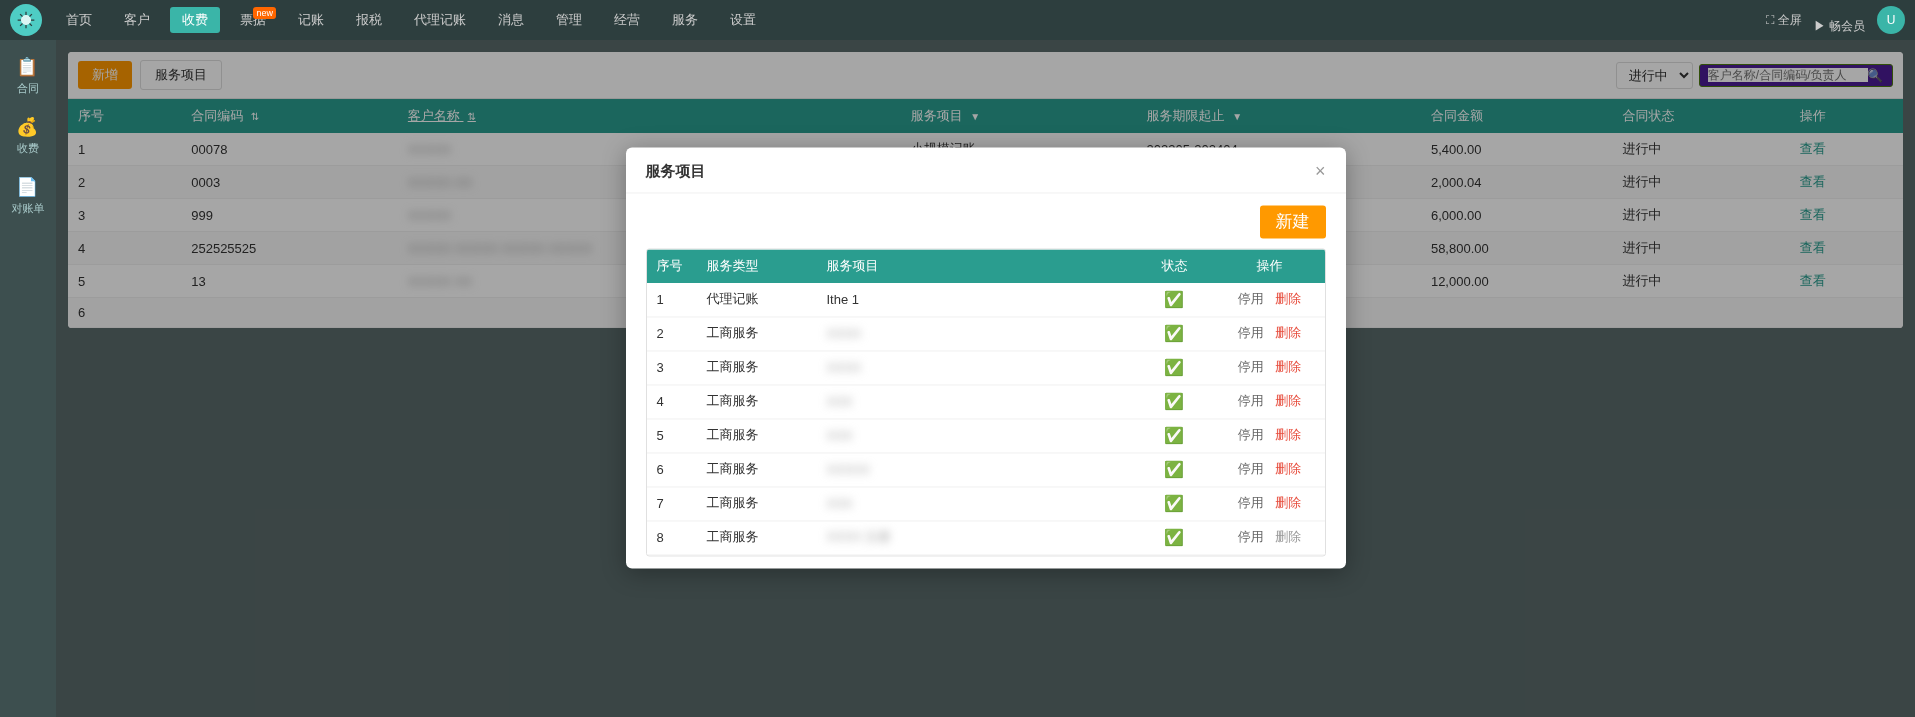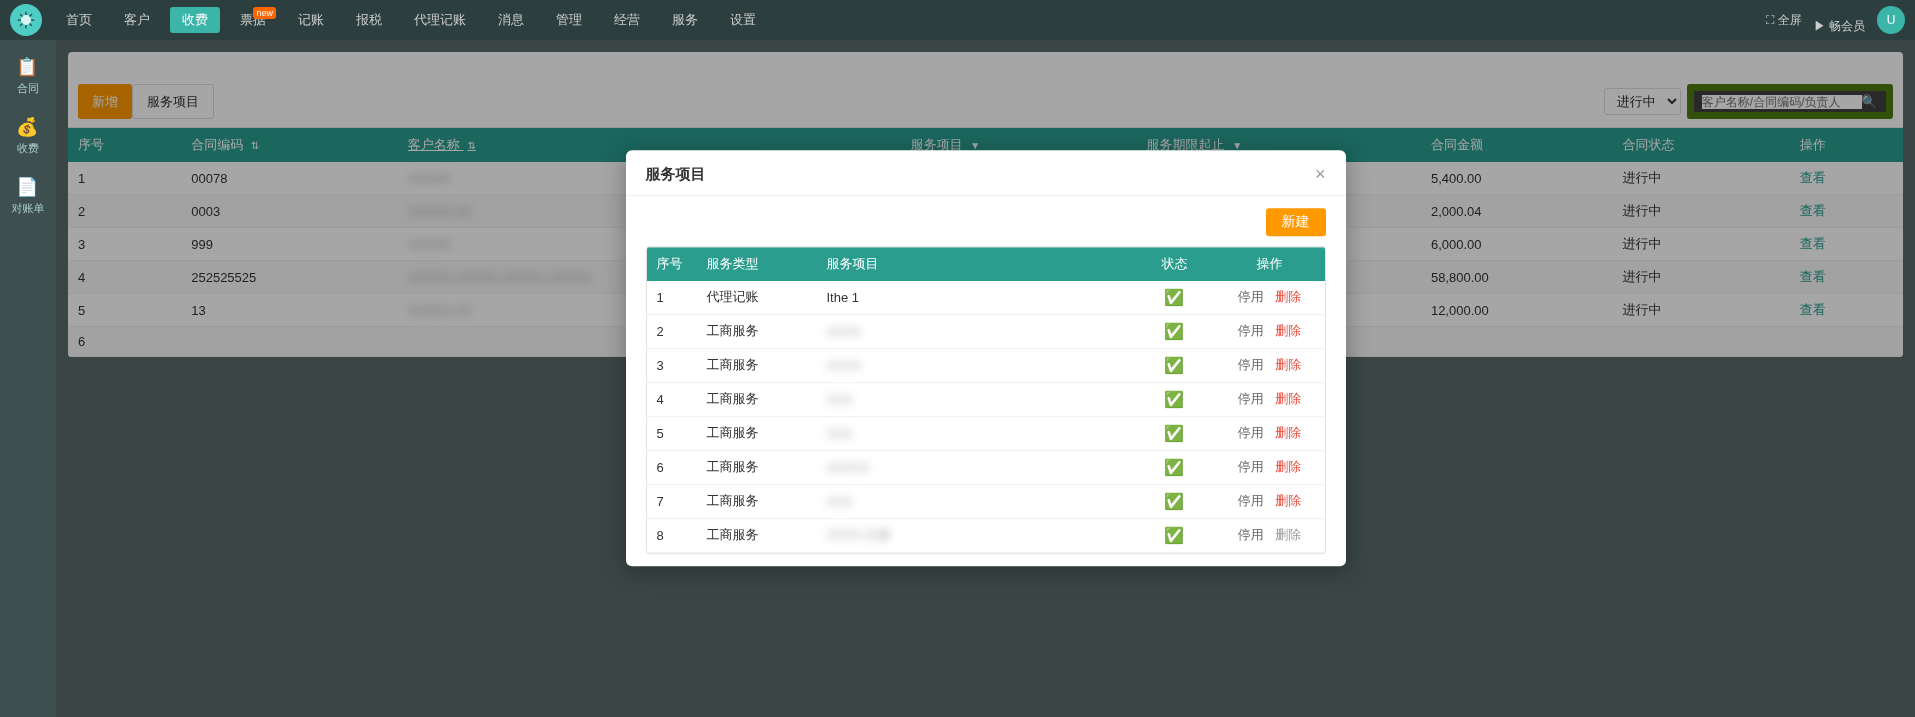--- a/index.html
+++ b/index.html
@@ -91,46 +91,46 @@
       position: relative;
     }
 
     
     .contract-area {
       background: #fff;
       border-radius: 4px;
       overflow: hidden;
     }
     .contract-toolbar {
-      display: flex; 
+      display: flex; align-items: center;
       padding: 8px 10px;
+      gap: 8px;
       background: #fff;
       border-bottom: 1px solid #e8e8e8;
-      margin-top: 24px;
     }
     .btn-new {
       background: #f90; color: #fff;
       border: none; border-radius: 3px;
       padding: 5px 14px; cursor: pointer; font-size: 13px;
     }
     .btn-service-item {
       background: #fff; color: #333;
       border: 1px solid #ddd; border-radius: 3px;
       padding: 5px 14px; cursor: pointer; font-size: 13px;
     }
     .toolbar-right { margin-left: auto; display: flex; align-items: center; gap: 6px; }
     .status-select {
       border: 1px solid #ddd; border-radius: 3px;
       padding: 4px 8px; font-size: 13px; background: #fff;
       color: #333;
     }
     .search-box {
       display: flex; align-items: center;
-      border: 7px solid #4d7c0f; border-radius: 3px;
-      padding: 3px 8px; background: #404040;
+      border: 1px solid #4d7c0f; border-radius: 3px;
+      padding: 3px 8px; background: #4c1d95;
     }
     .search-box input { border: none; outline: none; font-size: 12px; width: 160px; }
 
     
     .data-table { width: 100%; border-collapse: collapse; }
     .data-table th {
       background: #2a9d8f; color: #fff;
       padding: 8px 10px; text-align: left;
       font-weight: normal; font-size: 13px;
       white-space: nowrap;
@@ -171,21 +171,21 @@
     }
     .modal-title { font-size: 15px; font-weight: bold; color: #333; }
     .modal-close {
       color: #999; cursor: pointer; font-size: 18px;
       background: none; border: none;
     }
     .modal-body { padding: 12px 20px; flex: 1; overflow: hidden; display: flex; flex-direction: column; }
     .modal-toolbar { display: flex; justify-content: flex-end; margin-bottom: 10px; }
     .btn-modal-new {
       background: #f90; color: #fff; border: none; border-radius: 3px;
-      padding: 5px 16px; cursor: pointer; font-size: 14px;
+      padding: 5px 16px; cursor: pointer; font-size: 17px;
     }
 
     
     .modal-table-wrap { flex: 1; overflow-y: auto; border: 1px solid #e0e0e0; border-radius: 3px; }
     .modal-table { width: 100%; border-collapse: collapse; }
     .modal-table th {
       background: #2a9d8f; color: #fff;
       padding: 8px 10px; text-align: left;
       font-weight: normal; font-size: 13px;
       position: sticky; top: 0;

